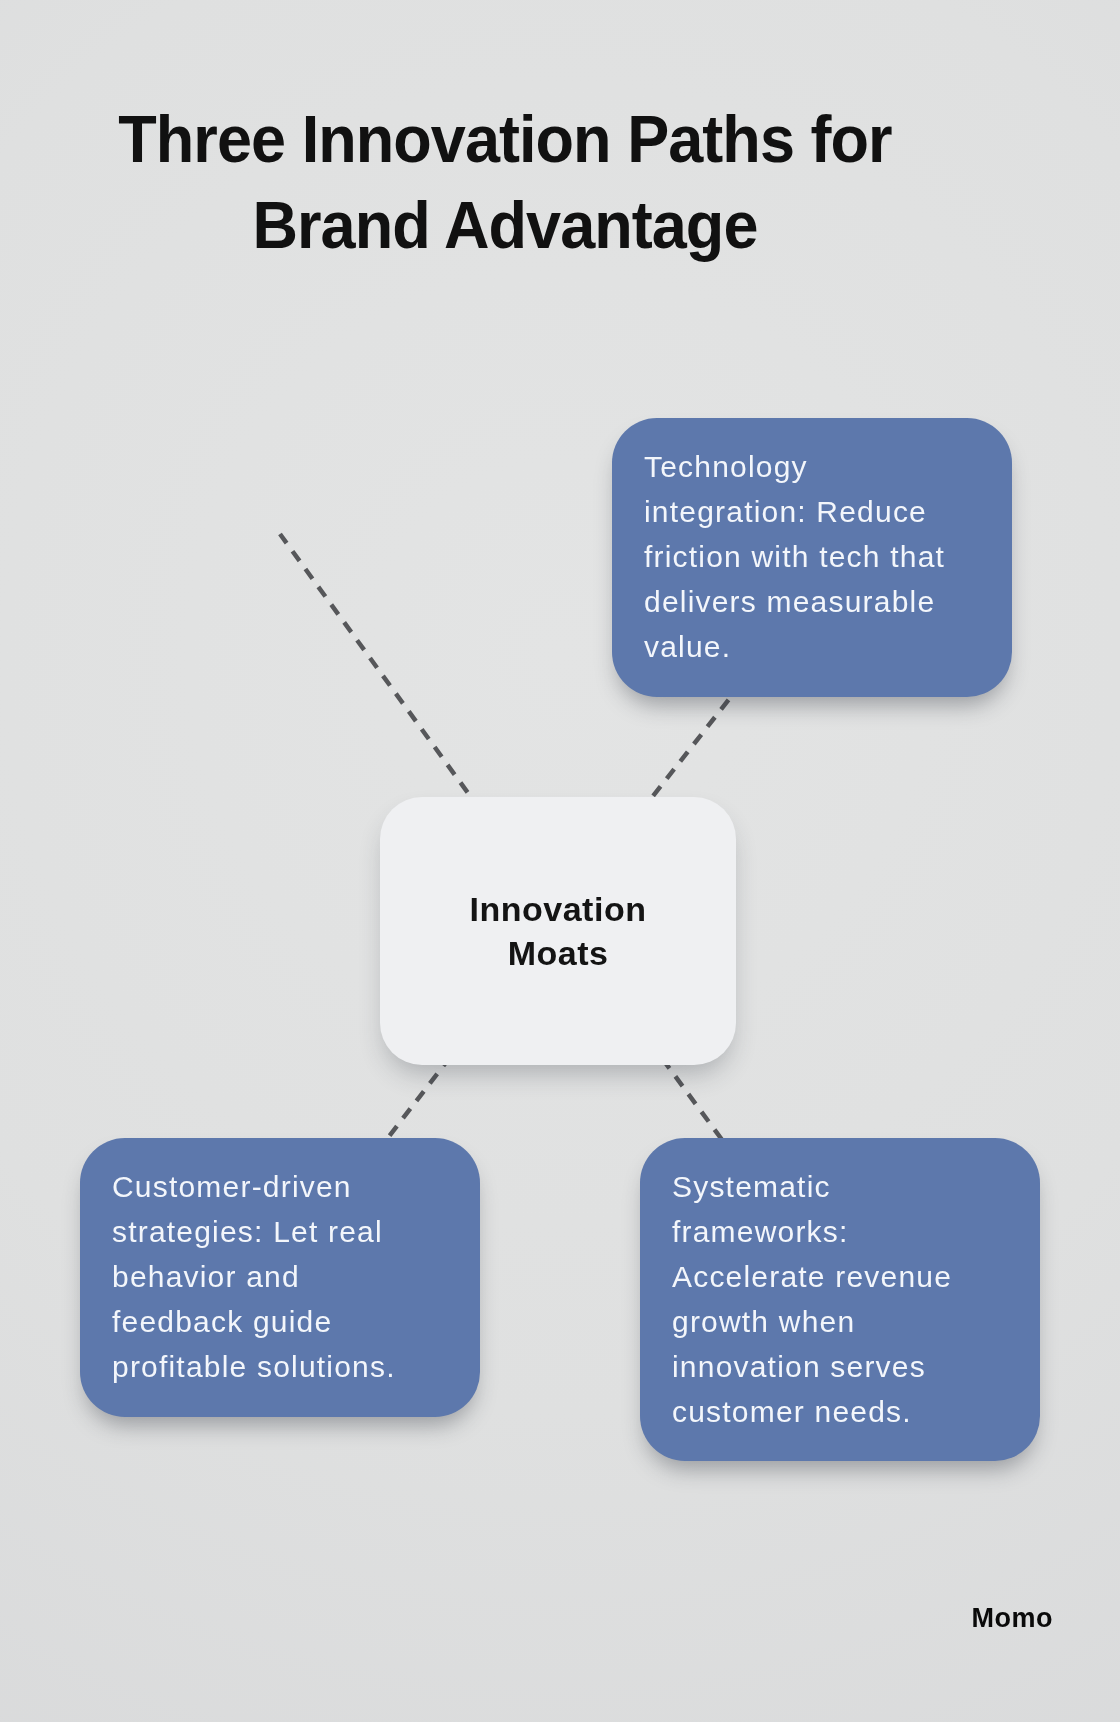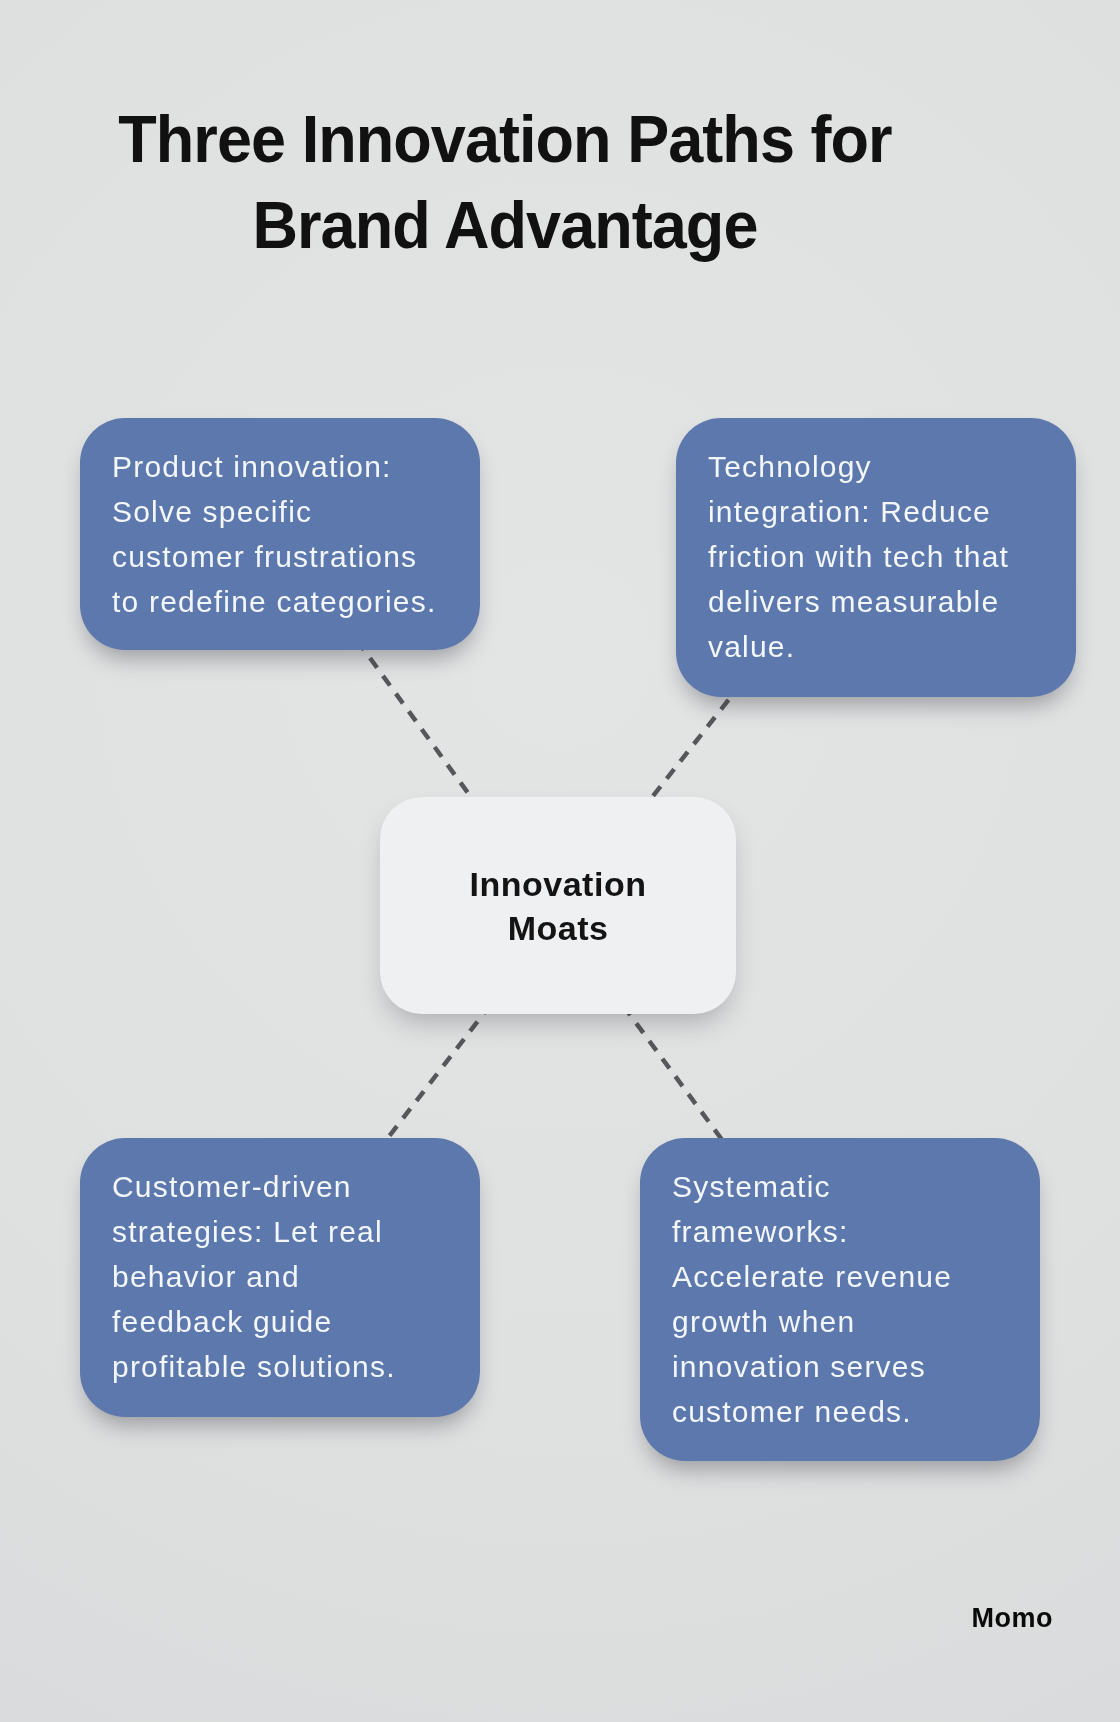--- a/index.html
+++ b/index.html
@@ -51,27 +51,27 @@
     padding:26px 43px 0 32px;
   }
   .branch p{
     color:var(--branch_text);
     font-size:30px;
     line-height:45px;
     letter-spacing:1.2px;
     font-weight:400;
   }
   .branch.tl{left:80px;top:418px;height:232px;}
-  .branch.tr{left:676px;top:418px;height:279px;}
+  .branch.tr{left:612px;top:418px;height:279px;}
   .branch.bl{left:80px;top:1138px;height:279px;}
   .branch.br{left:640px;top:1138px;height:323px;}
   .center-node{
     position:absolute;
     left:380px;top:797px;
-    width:356px;height:217px;
+    width:356px;height:268px;
     background:var(--center_fill);
     border-radius:42px;
     box-shadow:0 14px 26px -6px rgba(50,55,65,.30);
     display:flex;
     align-items:center;
     justify-content:center;
   }
   .center-node .label{
     max-width:240px;
     text-align:center;
@@ -101,23 +101,20 @@
     <line x1="558" y1="917" x2="840" y2="558" stroke-width="4.5" stroke-dasharray="12 10" stroke="#56575a"></line>
     <line x1="558" y1="917" x2="280" y2="1278" stroke-width="4.5" stroke-dasharray="12 10" stroke="#56575a"></line>
     <line x1="558" y1="917" x2="840" y2="1300" stroke-width="4.5" stroke-dasharray="12 10" stroke="#56575a"></line>
   </svg>
 
   <h1 class="title">
     <span>Three Innovation Paths for</span>
     <span>Brand Advantage</span>
   </h1>
 
-  <div class="branch tl">
-    <p>Product innovation: Solve specific customer frustrations to redefine categories.</p>
-  </div>
 
   <div class="branch tr">
     <p>Technology integration: Reduce friction with tech that delivers measurable value.</p>
   </div>
 
   <div class="center-node">
     <div class="label">Innovation Moats</div>
   </div>
 
   <div class="branch br">

